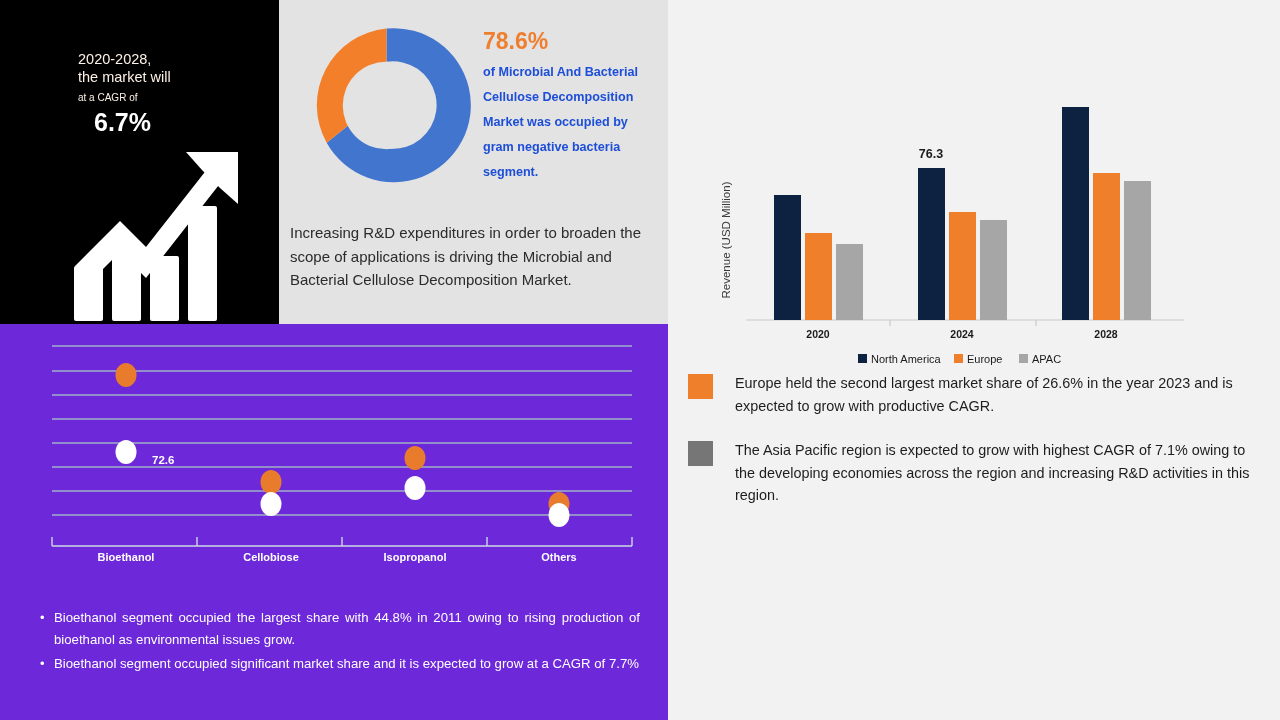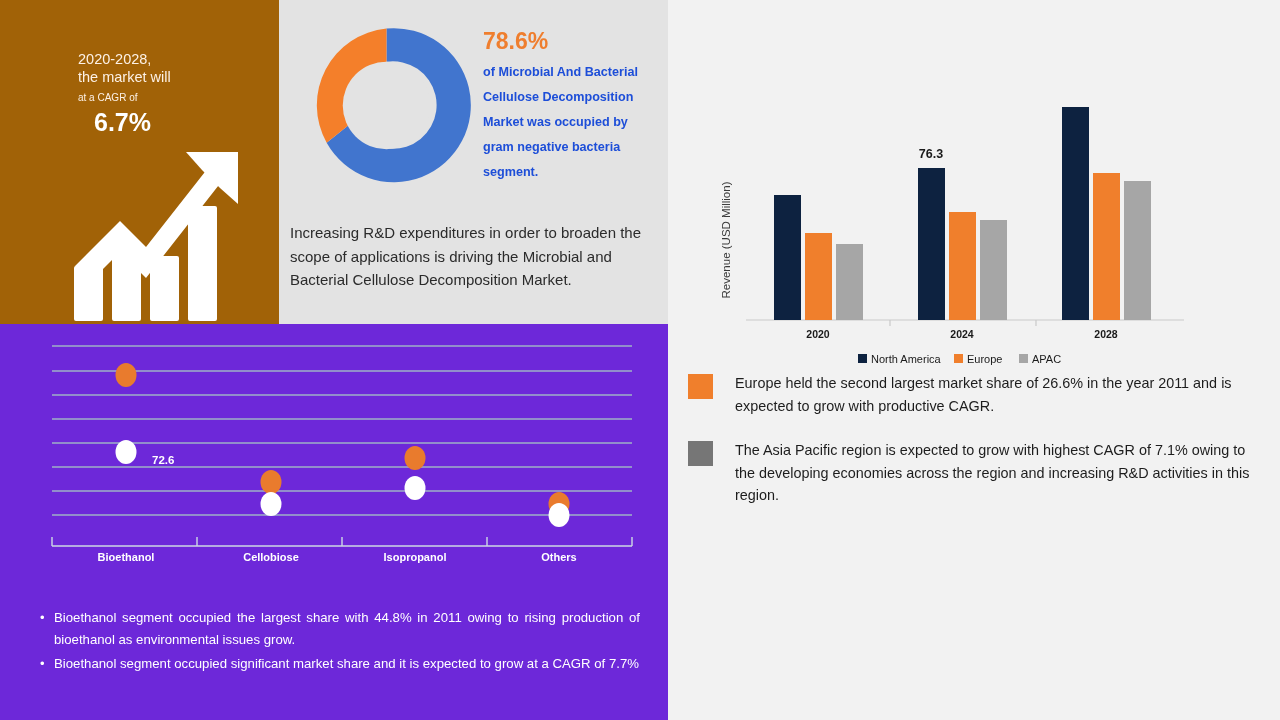--- a/index.html
+++ b/index.html
@@ -10,21 +10,21 @@
     overflow: hidden;
   }
   #root { position: relative; width: 1280px; height: 720px; }
 
   
   #left-col { position: absolute; left: 0; top: 0; width: 668px; height: 720px; }
 
   
   #cagr-panel {
     position: absolute; left: 0; top: 0; width: 279px; height: 324px;
-    background: #a16207; color: #ffffff; overflow: hidden;
+    background: #000000; color: #ffffff; overflow: hidden;
   }
   #cagr-text { position: absolute; left: 78px; top: 50px; width: 200px; }
   .cagr-line1, .cagr-line2 { font-size: 14.5px; line-height: 18px; color: #fdf1e6; }
   .cagr-accel {
     font-size: 27px; font-weight: bold; letter-spacing: .2px;
     line-height: 32px; color: #ffffff; margin-top: 1px;
   }
   .cagr-line3 { font-size: 10px; line-height: 19px; color: #fdf1e6; margin-top: 2px; }
   .cagr-value { font-size: 25px; font-weight: bold; line-height: 30px; color: #ffffff; margin-left: 16px; }
   #growth-icon { position: absolute; left: 68px; top: 148px; width: 180px; height: 176px; }
@@ -210,21 +210,21 @@
           <text x="299" y="273">Europe</text>
           <rect x="351" y="264" width="9" height="9" fill="#a6a6a6"></rect>
           <text x="364" y="273">APAC</text>
         </g>
       </svg>
     </div>
 
     <div id="region-bullets">
       <div class="rb-row">
         <div class="rb-swatch" style="background:#f07f2c"></div>
-        <div class="rb-text">Europe held the second largest market share of 26.6% in the year 2011 and is expected to grow with productive CAGR.</div>
+        <div class="rb-text">Europe held the second largest market share of 26.6% in the year 2023 and is expected to grow with productive CAGR.</div>
       </div>
       <div class="rb-row">
         <div class="rb-swatch" style="background:#767676"></div>
         <div class="rb-text">The Asia Pacific region is expected to grow with highest CAGR of 7.1% owing to the developing economies across the region and increasing R&amp;D activities in this region.</div>
       </div>
     </div>
 
   </div>
 </div>
 

